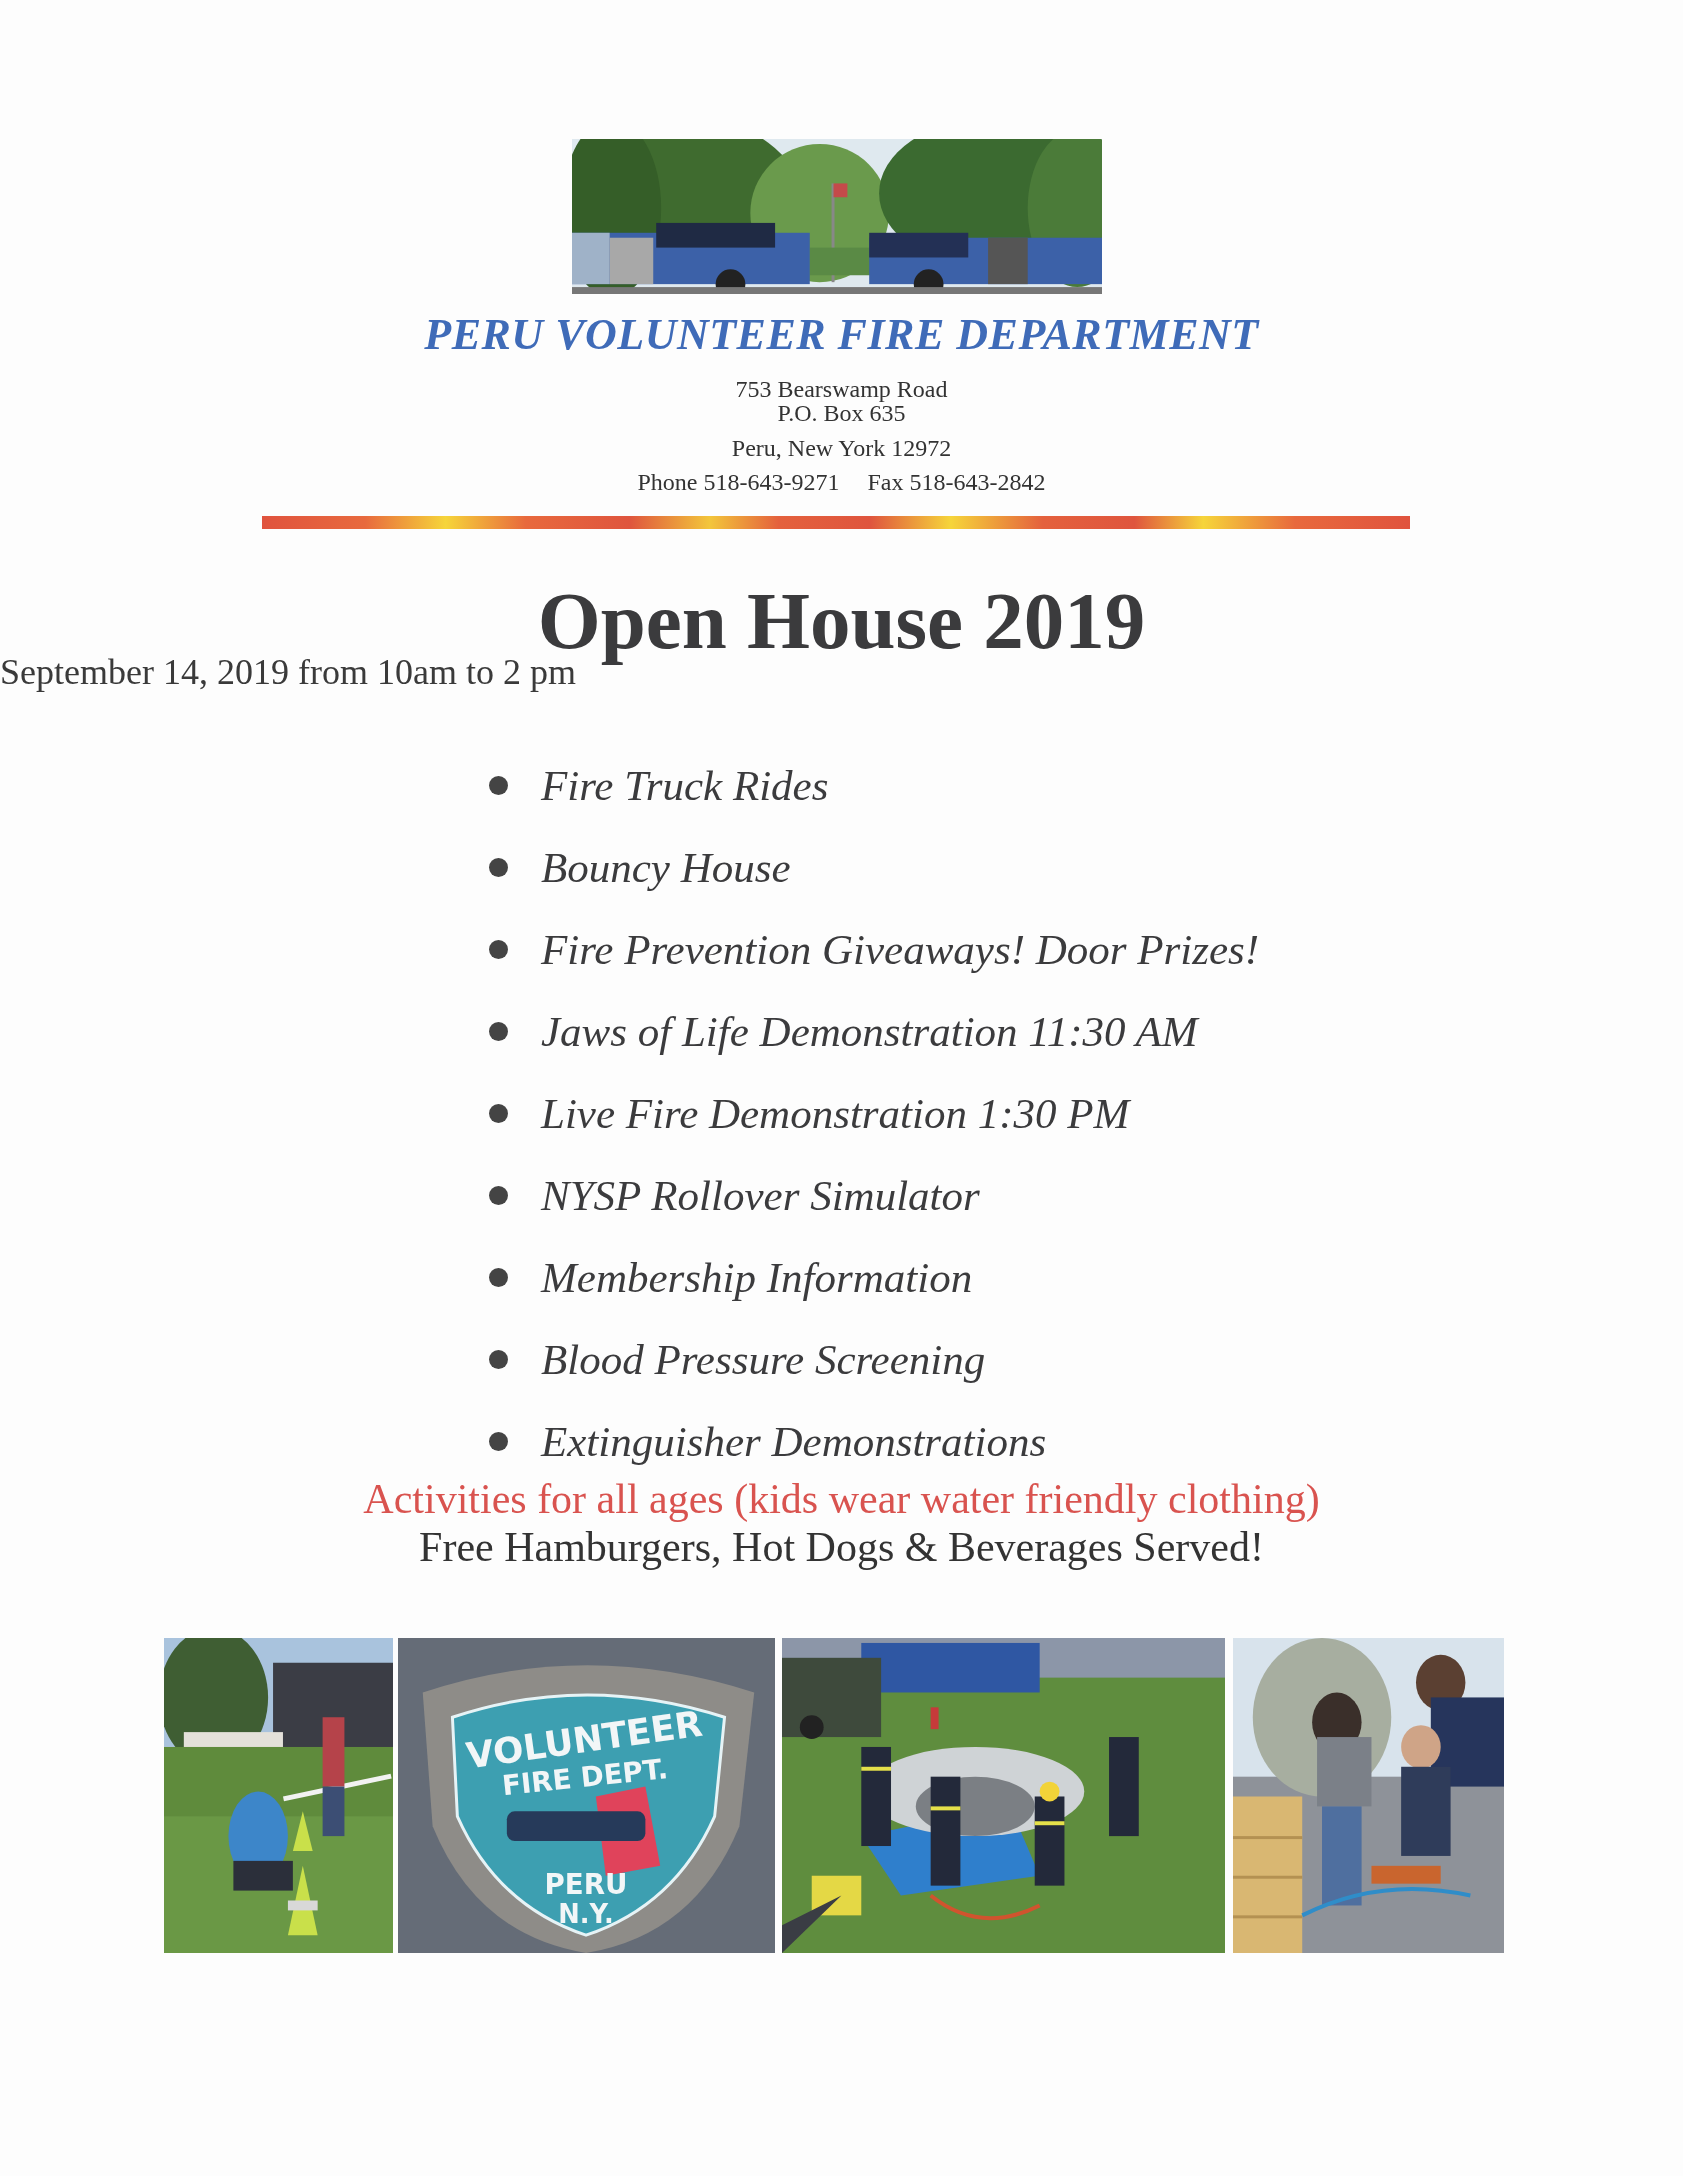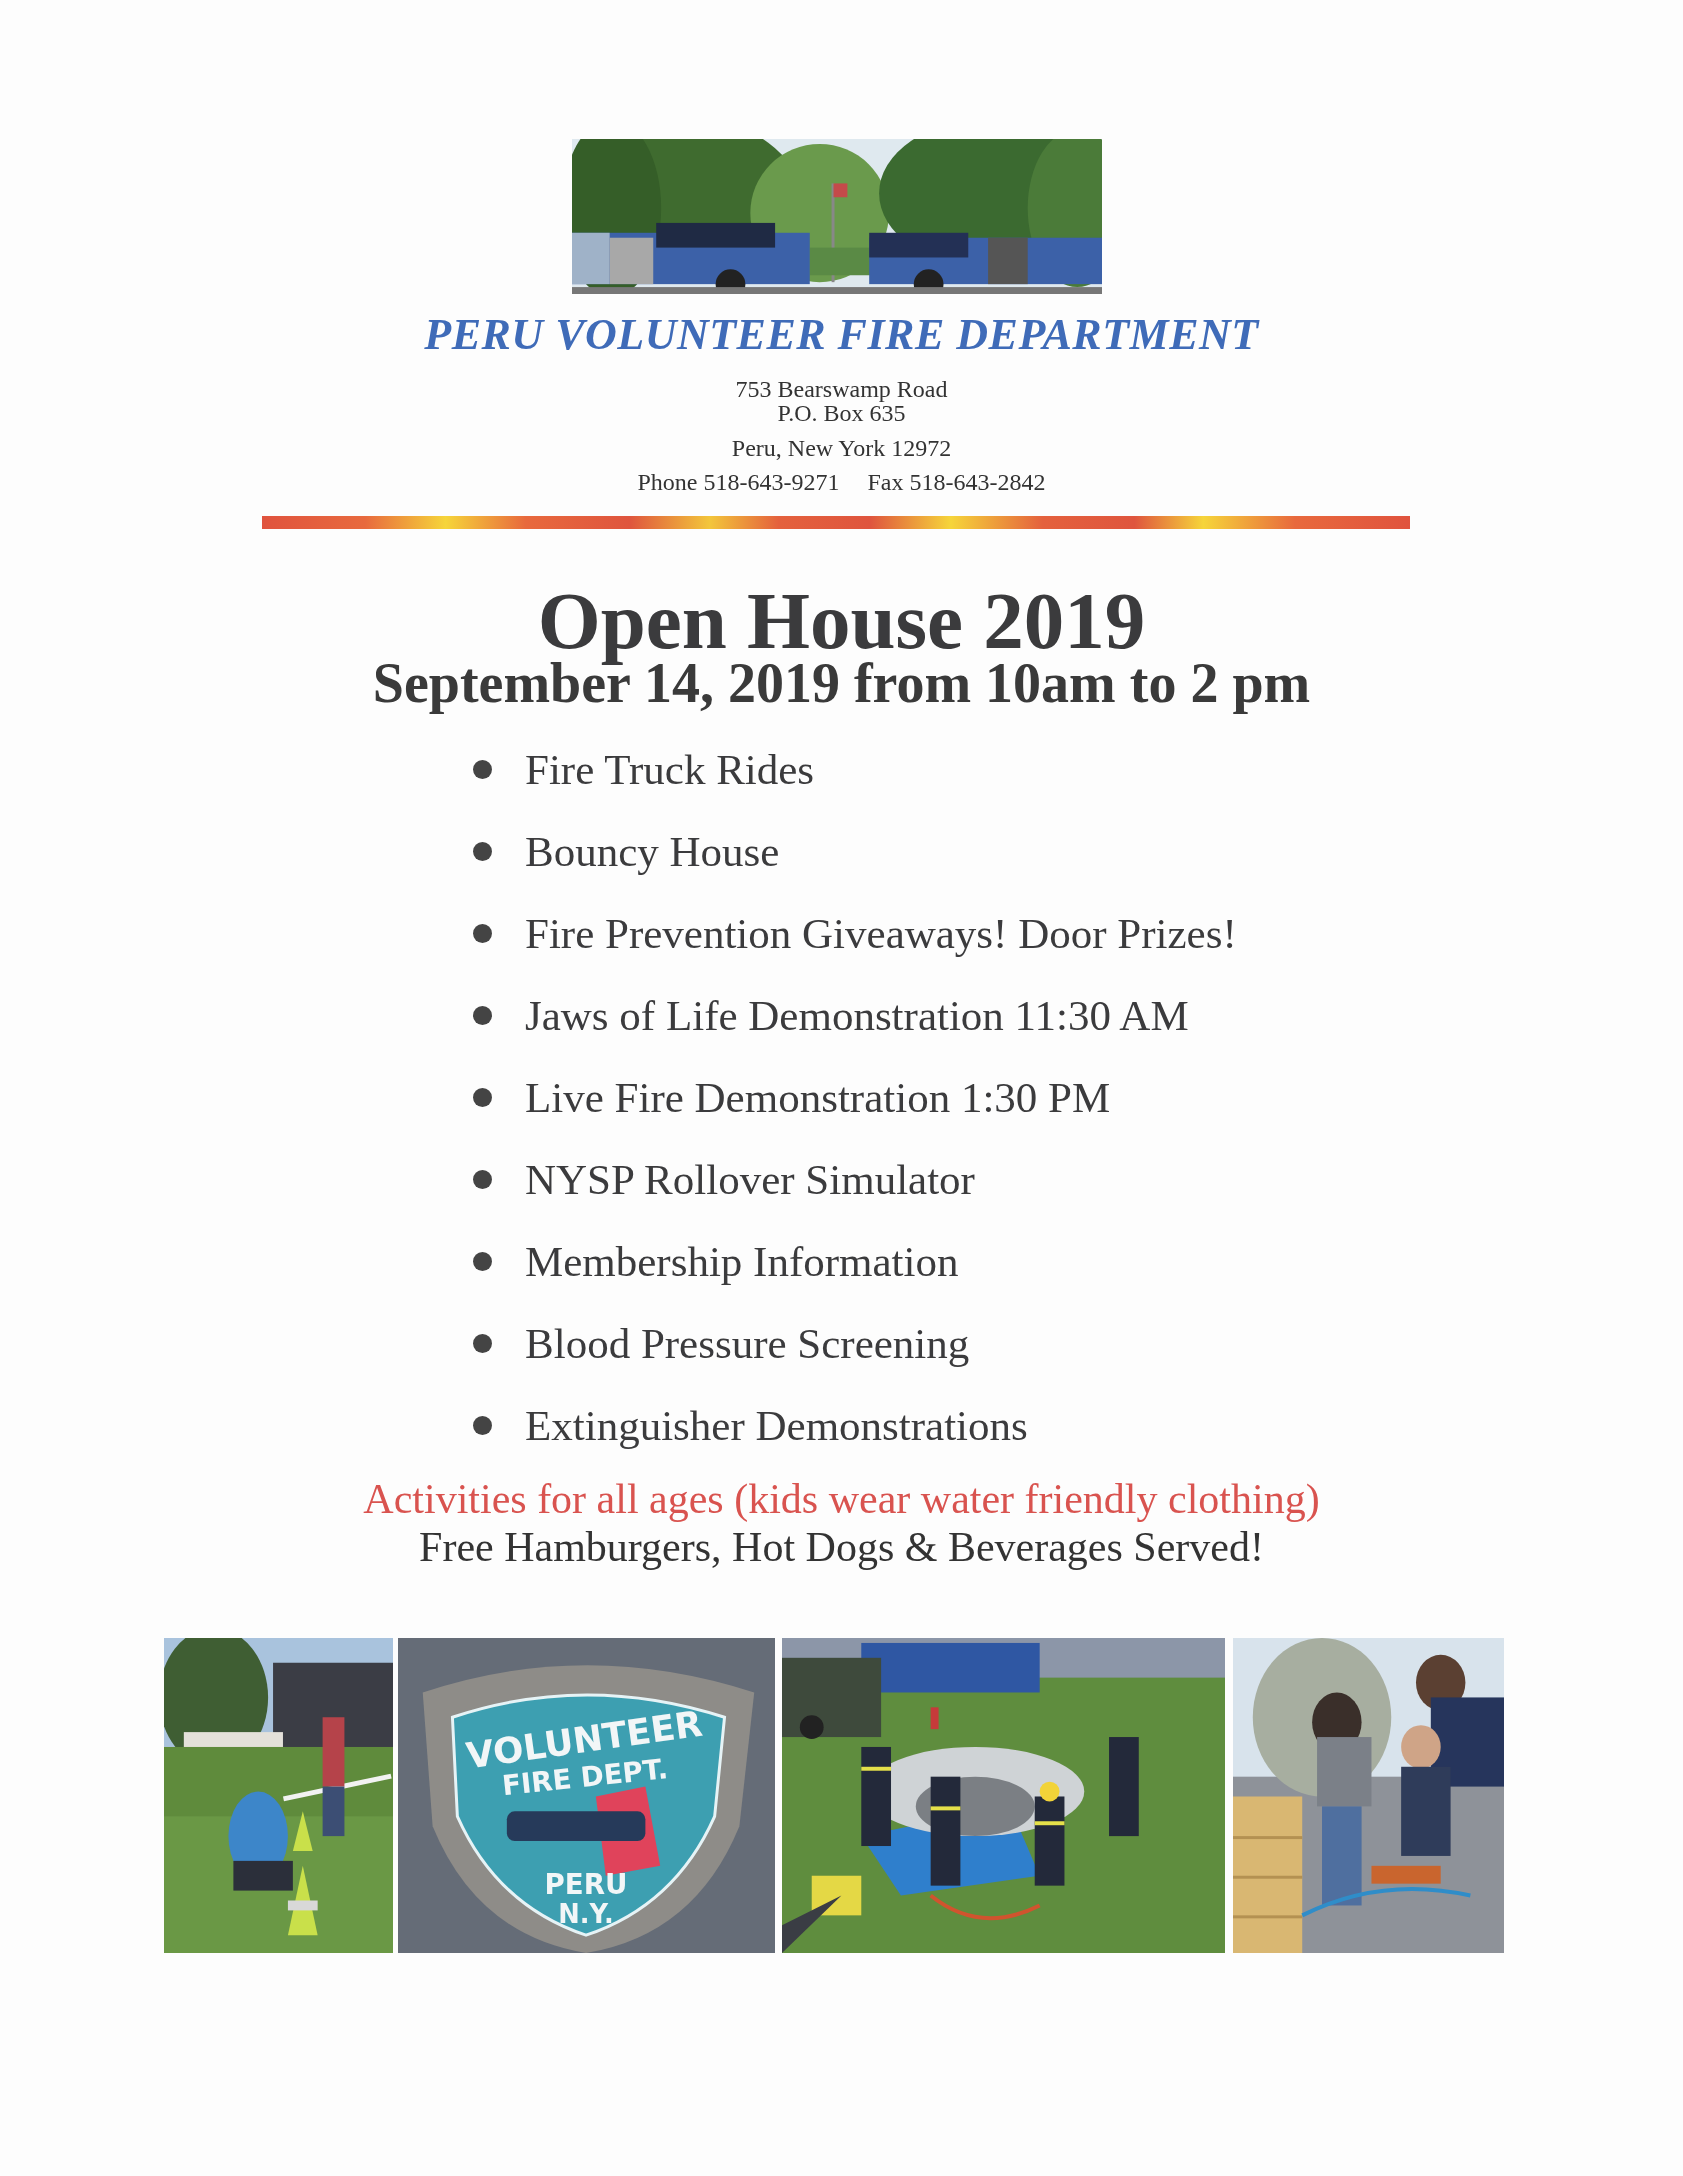--- a/index.html
+++ b/index.html
@@ -14,24 +14,24 @@
   .org-title { position: absolute; left: 0; right: 0; top: 309px; text-align: center;
                font-style: italic; font-weight: bold; font-size: 44px; letter-spacing: 0.5px; }
   .addr { position: absolute; left: 0; right: 0; text-align: center; font-size: 24px; color: #333; }
   .addr.l1 { top: 376px; } .addr.l2 { top: 400px; } .addr.l3 { top: 435px; } .addr.l4 { top: 469px; }
   .addr.l4 span + span { margin-left: 28px; text-align: right; }
 
   .fire-bar { position: absolute; left: 262px; top: 516px; width: 1148px; height: 13px; }
 
   .event-title { position: absolute; left: 0; right: 0; top: 550px; text-align: center;
                  font-weight: bold; font-size: 81px; color: #3b3b3d; margin-top: 25px; }
-  .event-date { position: absolute; left: 0; right: 0; top: 651px; text-align: center;
-                font-size: 56px; color: #3a3a3a; font-weight: bold; }
-
-  .activities { position: absolute; left: 465px; top: 728px; margin: 0; padding: 0; list-style: none; }
+  .event-date { position: absolute; left: 0; right: 0; top: 651px; 
+                font-size: 36px; color: #3a3a3a; }
+
+  .activities { position: absolute; left: 465px; top: 728px; margin: 16px; padding: 0; list-style: none; font-style: italic; }
   .activities li { height: 82px; display: flex; align-items: center; font-size: 43px; color: #3b3b3d; }
   .activities .bullet { width: 19px; height: 19px; border-radius: 50%; background: #444; margin: 0 33px 0 8px; flex: none; }
 
   .note-red { position: absolute; left: 0; right: 0; top: 1475px; text-align: center; font-size: 42px; }
   .note-food { position: absolute; left: 0; right: 0; top: 1523px; text-align: center; font-size: 42px; color: #333; }
 
   .photo { position: absolute; top: 1638px; height: 315px; overflow: hidden; }
   .photo svg { width: 100%; height: 100%; display: block; }
   .p1 { left: 164px; width: 229px; }
   .p2 { left: 398px; width: 377px; }

